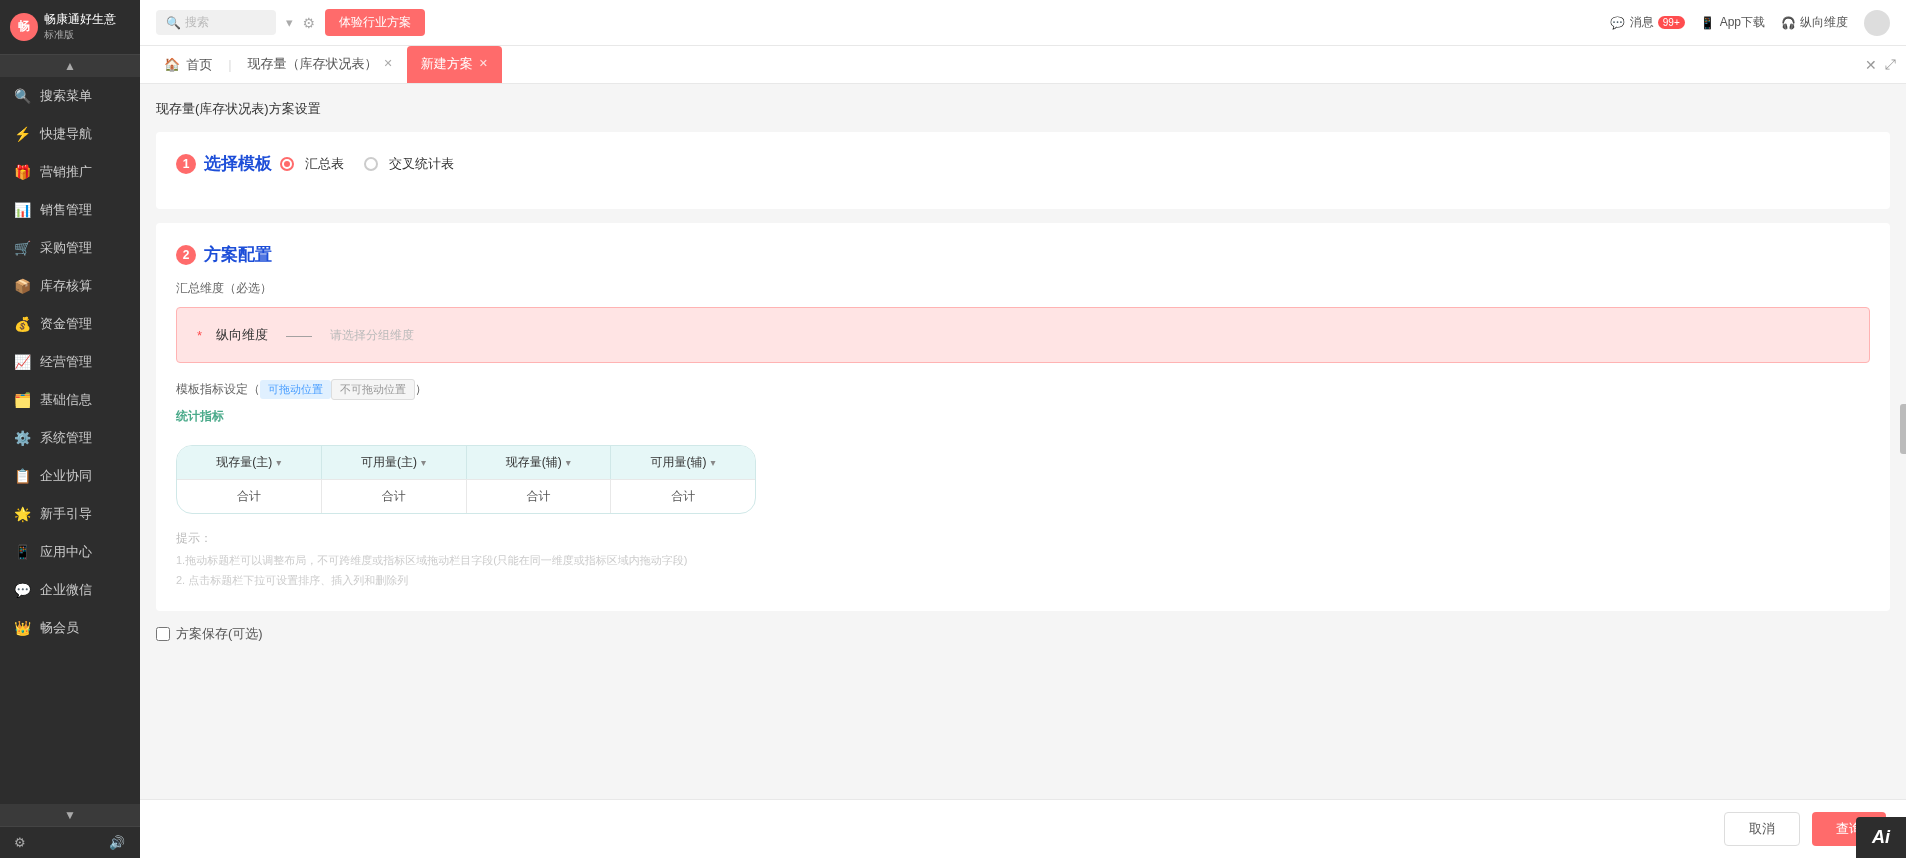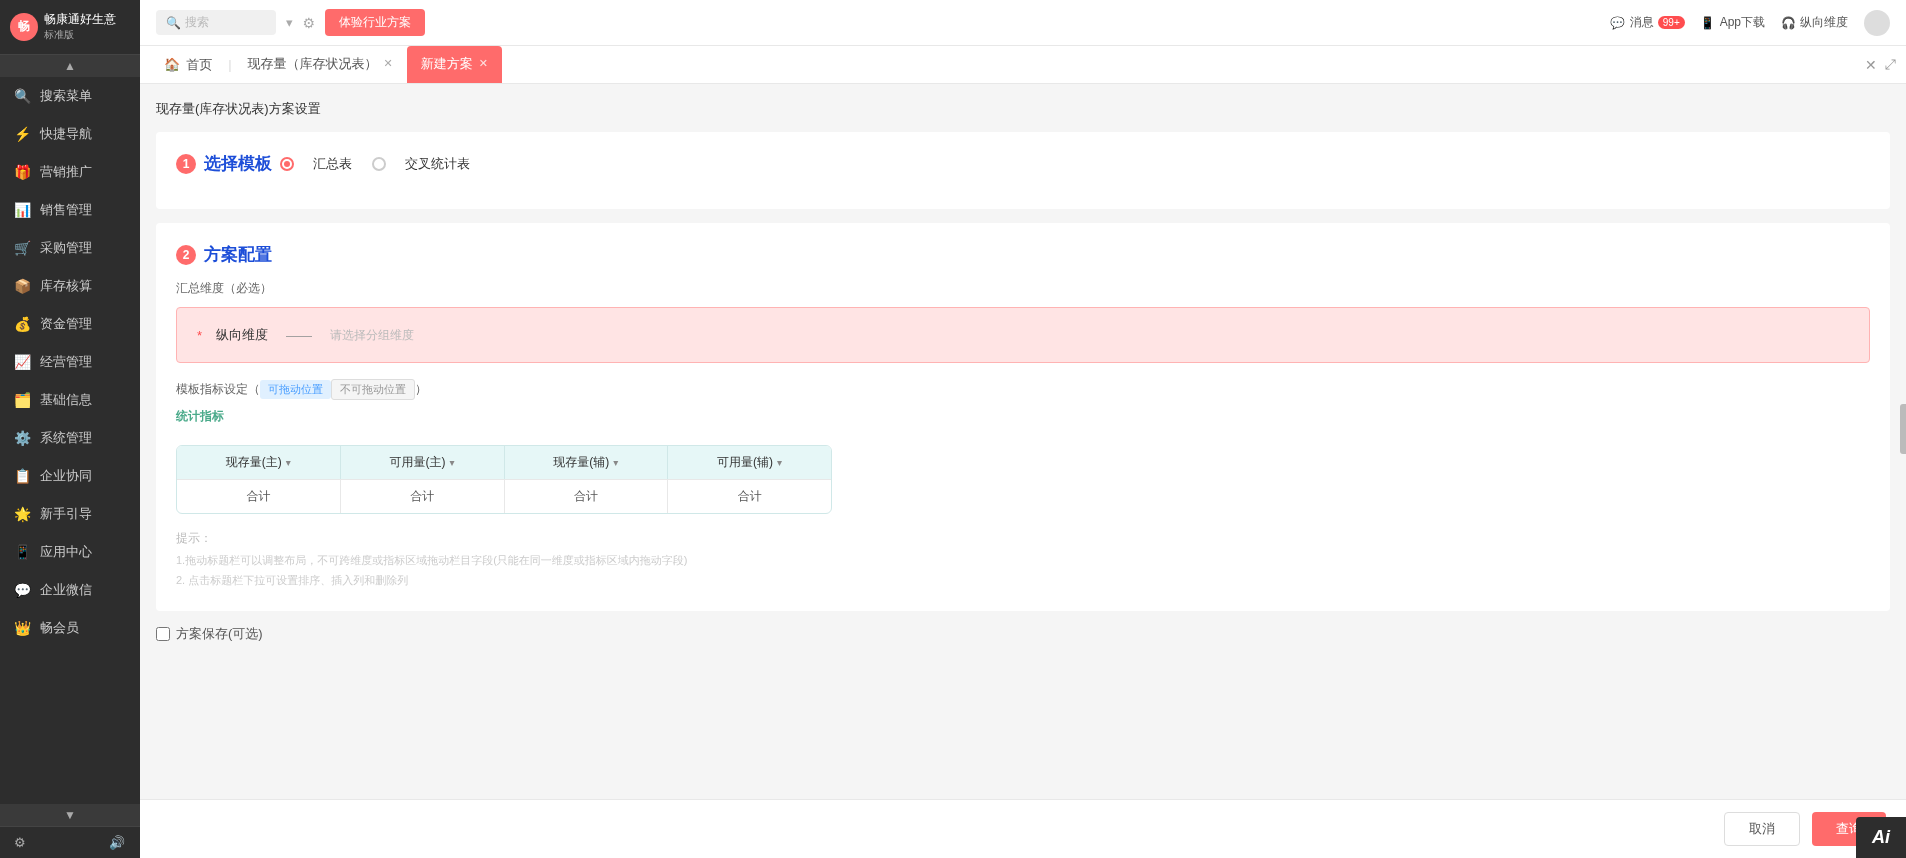--- a/index.html
+++ b/index.html
@@ -159,21 +159,21 @@
       background: #ff6b6b;
       color: white;
       border-radius: 50%;
       display: flex; align-items: center; justify-content: center;
       font-size: 12px; font-weight: bold;
     }
     .step-label { font-size: 17px; font-weight: bold; color: #1d4ed8; }
 
     
     .radio-group { display: flex; align-items: center; gap: 20px; }
-    .radio-item { display: flex; align-items: center; gap: 19px; font-size: 13px; color: #333; cursor: pointer; }
+    .radio-item { display: flex; align-items: center; gap: 11px; font-size: 13px; color: #333; cursor: pointer; }
     .radio-dot {
       width: 14px; height: 14px; border-radius: 50%;
       border: 2px solid #ccc;
       display: flex; align-items: center; justify-content: center;
     }
     .radio-dot.checked { border-color: #ff6b6b; }
     .radio-dot.checked::after {
       content: '';
       width: 6px; height: 6px;
       background: #ff6b6b;
@@ -219,23 +219,23 @@
 
     
     .stats-section-label {
       font-size: 12px;
       color: #4aaa8a;
       margin-bottom: 20px;
       font-weight: bold;
     }
     .stats-table {
       border: 1px solid #d0e8e8;
-      border-radius: 6px;
+      border-radius: 16px;
       overflow: hidden;
-      width: 656px;
+      width: 580px;
     }
     .stats-table-header {
       display: flex;
       background: #e6f7f7;
     }
     .stats-col {
       flex: 1;
       display: flex; align-items: center; justify-content: center;
       padding: 8px 6px;
       font-size: 12px;

